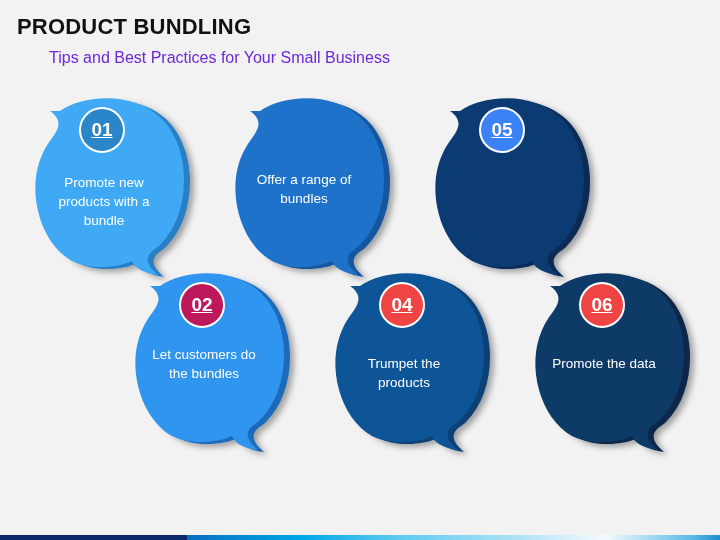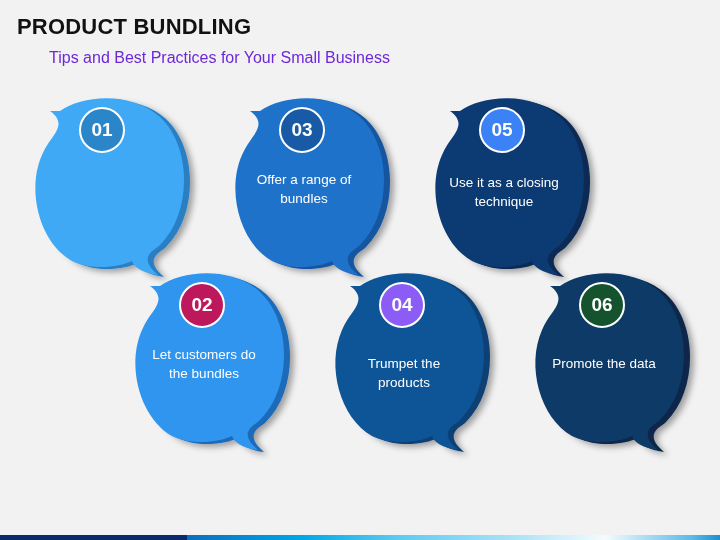--- a/index.html
+++ b/index.html
@@ -20,21 +20,21 @@
     }
     .step {
       position: absolute; width: 160px; height: 175px;
     }
     .step svg.shape { position: absolute; left: 0; top: 0; overflow: visible; }
     .badge {
       position: absolute; left: 47px; top: 12px;
       width: 46px; height: 46px; border-radius: 50%;
       border: 2px solid #fff; box-sizing: border-box;
       display: flex; align-items: center; justify-content: center;
-      color: #fff; font-weight: bold; font-size: 19px;
+      color: #fff; font-weight: bold; font-size: 19px; text-decoration: underline;
     }
     .step-text {
       position: absolute; left: 12px; width: 120px;
       text-align: center; color: #fff; font-size: 13.5px; line-height: 19px;
     }
     .footer-bar {
       position: absolute; left: 0; bottom: 0; width: 720px; height: 5px;
       background: linear-gradient(90deg, #0b2a6b 0%, #0b2a6b 26%, #0a6ec0 26%, #00a7e6 42%, #5ccaf0 55%, #aee3f7 72%, #f4fbff 84%, #5dbbe6 96%, #1d8fd0 100%);
     }
   </style>
@@ -53,20 +53,21 @@
           </filter>
         </defs>
         <g transform="translate(6,2)">
           <path d="M28,16 C50,0 100,-4 128,22 C160,52 160,118 128,150 C124,154 118,156 116,162 C114,170 122,176 126,180 C110,178 102,172 100,166 C88,172 60,176 40,166 C8,148 -6,96 10,60 C16,46 24,40 26,32 C28,26 24,20 18,16 Z" fill="#2a7fc4" filter="url(#sh0)"></path>
         </g>
         <path d="M28,16 C50,0 100,-4 128,22 C160,52 160,118 128,150 C124,154 118,156 116,162 C114,170 122,176 126,180 C110,178 102,172 100,166 C88,172 60,176 40,166 C8,148 -6,96 10,60 C16,46 24,40 26,32 C28,26 24,20 18,16 Z" fill="#3fa9f5"></path>
       </svg>
       <div class="badge" style="background:#2b86c9">
         <span>01</span>
       </div>
+      <div class="step-text" style="top:78px">Promote new products with a bundle</div>
     </div>
     <div class="step" style="left: 132px; top: 270px;">
       <svg class="shape" width="160" height="180" viewBox="0 0 160 180">
         <defs>
           <filter id="sh1" x="-20%" y="-20%" width="150%" height="150%">
             <feDropShadow dx="4" dy="3" stdDeviation="3" flood-color="#000" flood-opacity="0.35"></feDropShadow>
           </filter>
         </defs>
         <g transform="translate(6,2)">
           <path d="M28,16 C50,0 100,-4 128,22 C160,52 160,118 128,150 C124,154 118,156 116,162 C114,170 122,176 126,180 C110,178 102,172 100,166 C88,172 60,176 40,166 C8,148 -6,96 10,60 C16,46 24,40 26,32 C28,26 24,20 18,16 Z" fill="#1c6ab8" filter="url(#sh1)"></path>
@@ -83,71 +84,67 @@
         <defs>
           <filter id="sh2" x="-20%" y="-20%" width="150%" height="150%">
             <feDropShadow dx="4" dy="3" stdDeviation="3" flood-color="#000" flood-opacity="0.35"></feDropShadow>
           </filter>
         </defs>
         <g transform="translate(6,2)">
           <path d="M28,16 C50,0 100,-4 128,22 C160,52 160,118 128,150 C124,154 118,156 116,162 C114,170 122,176 126,180 C110,178 102,172 100,166 C88,172 60,176 40,166 C8,148 -6,96 10,60 C16,46 24,40 26,32 C28,26 24,20 18,16 Z" fill="#1656a0" filter="url(#sh2)"></path>
         </g>
         <path d="M28,16 C50,0 100,-4 128,22 C160,52 160,118 128,150 C124,154 118,156 116,162 C114,170 122,176 126,180 C110,178 102,172 100,166 C88,172 60,176 40,166 C8,148 -6,96 10,60 C16,46 24,40 26,32 C28,26 24,20 18,16 Z" fill="#1f72c9"></path>
       </svg>
-      <div class="badge" style="background:#185aa6">
-        <span>03</span>
-      </div>
       <div class="step-text" style="top:75px">Offer a range of bundles</div>
     </div>
     <div class="step" style="left: 332px; top: 270px;">
       <svg class="shape" width="160" height="180" viewBox="0 0 160 180">
         <defs>
           <filter id="sh3" x="-20%" y="-20%" width="150%" height="150%">
             <feDropShadow dx="4" dy="3" stdDeviation="3" flood-color="#000" flood-opacity="0.35"></feDropShadow>
           </filter>
         </defs>
         <g transform="translate(6,2)">
           <path d="M28,16 C50,0 100,-4 128,22 C160,52 160,118 128,150 C124,154 118,156 116,162 C114,170 122,176 126,180 C110,178 102,172 100,166 C88,172 60,176 40,166 C8,148 -6,96 10,60 C16,46 24,40 26,32 C28,26 24,20 18,16 Z" fill="#0a3f74" filter="url(#sh3)"></path>
         </g>
         <path d="M28,16 C50,0 100,-4 128,22 C160,52 160,118 128,150 C124,154 118,156 116,162 C114,170 122,176 126,180 C110,178 102,172 100,166 C88,172 60,176 40,166 C8,148 -6,96 10,60 C16,46 24,40 26,32 C28,26 24,20 18,16 Z" fill="#0e5598"></path>
       </svg>
-      <div class="badge" style="background:#8b5cf6">
+      <div class="badge" style="background:#ef4444">
         <span>04</span>
       </div>
       <div class="step-text" style="top:84px">Trumpet the products</div>
     </div>
     <div class="step" style="left: 432px; top: 95px;">
       <svg class="shape" width="160" height="180" viewBox="0 0 160 180">
         <defs>
           <filter id="sh4" x="-20%" y="-20%" width="150%" height="150%">
             <feDropShadow dx="4" dy="3" stdDeviation="3" flood-color="#000" flood-opacity="0.35"></feDropShadow>
           </filter>
         </defs>
         <g transform="translate(6,2)">
           <path d="M28,16 C50,0 100,-4 128,22 C160,52 160,118 128,150 C124,154 118,156 116,162 C114,170 122,176 126,180 C110,178 102,172 100,166 C88,172 60,176 40,166 C8,148 -6,96 10,60 C16,46 24,40 26,32 C28,26 24,20 18,16 Z" fill="#082a55" filter="url(#sh4)"></path>
         </g>
         <path d="M28,16 C50,0 100,-4 128,22 C160,52 160,118 128,150 C124,154 118,156 116,162 C114,170 122,176 126,180 C110,178 102,172 100,166 C88,172 60,176 40,166 C8,148 -6,96 10,60 C16,46 24,40 26,32 C28,26 24,20 18,16 Z" fill="#0c3a73"></path>
       </svg>
       <div class="badge" style="background:#3b82f6">
         <span>05</span>
       </div>
-      <div class="step-text" style="top:78px">Use it as a closing technique</div>
     </div>
     <div class="step" style="left: 532px; top: 270px;">
       <svg class="shape" width="160" height="180" viewBox="0 0 160 180">
         <defs>
           <filter id="sh5" x="-20%" y="-20%" width="150%" height="150%">
             <feDropShadow dx="4" dy="3" stdDeviation="3" flood-color="#000" flood-opacity="0.35"></feDropShadow>
           </filter>
         </defs>
         <g transform="translate(6,2)">
           <path d="M28,16 C50,0 100,-4 128,22 C160,52 160,118 128,150 C124,154 118,156 116,162 C114,170 122,176 126,180 C110,178 102,172 100,166 C88,172 60,176 40,166 C8,148 -6,96 10,60 C16,46 24,40 26,32 C28,26 24,20 18,16 Z" fill="#082849" filter="url(#sh5)"></path>
         </g>
         <path d="M28,16 C50,0 100,-4 128,22 C160,52 160,118 128,150 C124,154 118,156 116,162 C114,170 122,176 126,180 C110,178 102,172 100,166 C88,172 60,176 40,166 C8,148 -6,96 10,60 C16,46 24,40 26,32 C28,26 24,20 18,16 Z" fill="#0d3a66"></path>
       </svg>
-      <div class="badge" style="background:#14532d">
+      <div class="badge" style="background:#ef4444">
         <span>06</span>
       </div>
       <div class="step-text" style="top:84px">Promote the data</div>
     </div>
   </div>
 
 <div class="footer-bar"></div>
 
 </body></html>

